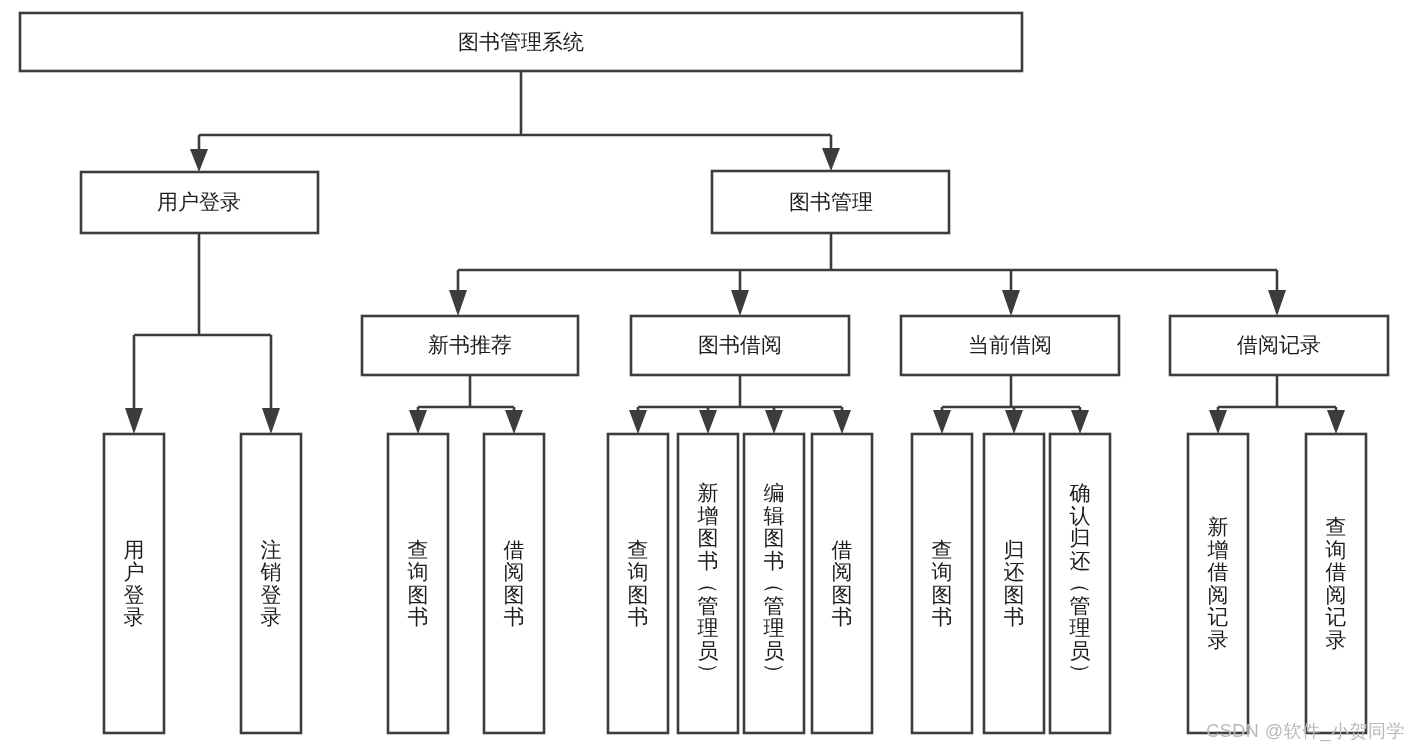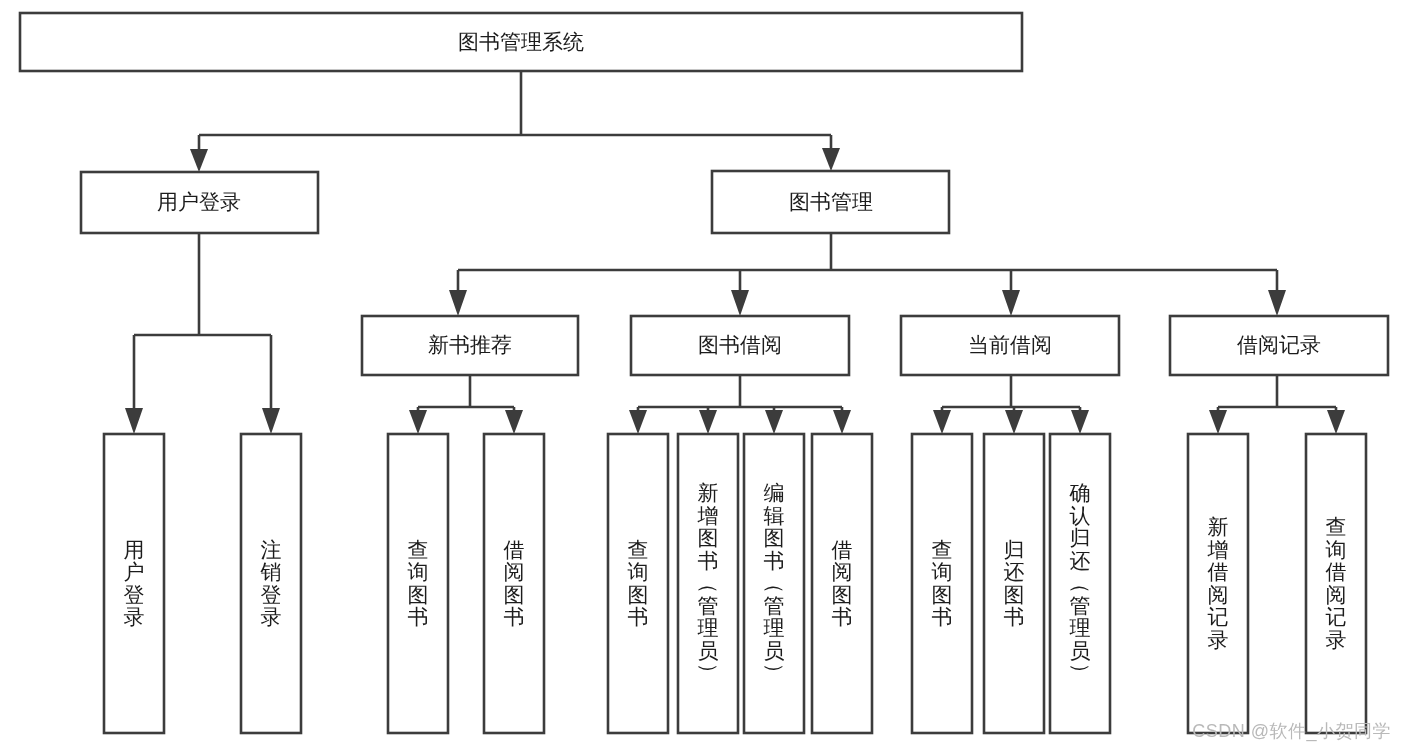--- a/index.html
+++ b/index.html
@@ -44,21 +44,21 @@
   }
   .node-label-h {
     font-family: "Liberation Sans", "DejaVu Sans", sans-serif;
     font-size: 21px;
     fill: #1c1c1c;
     text-anchor: middle;
     dominant-baseline: middle;
   }
   .watermark-text {
     position: absolute;
-    right: 14px;
+    right: 0;
     bottom: 4px;
     font-family: "Liberation Sans", "DejaVu Sans", sans-serif;
     font-size: 18px;
     color: #b9b9b9;
     white-space: nowrap;
     letter-spacing: 0.5px;
   }
   .vlabel-wrap {
     position: absolute;
     display: flex;

